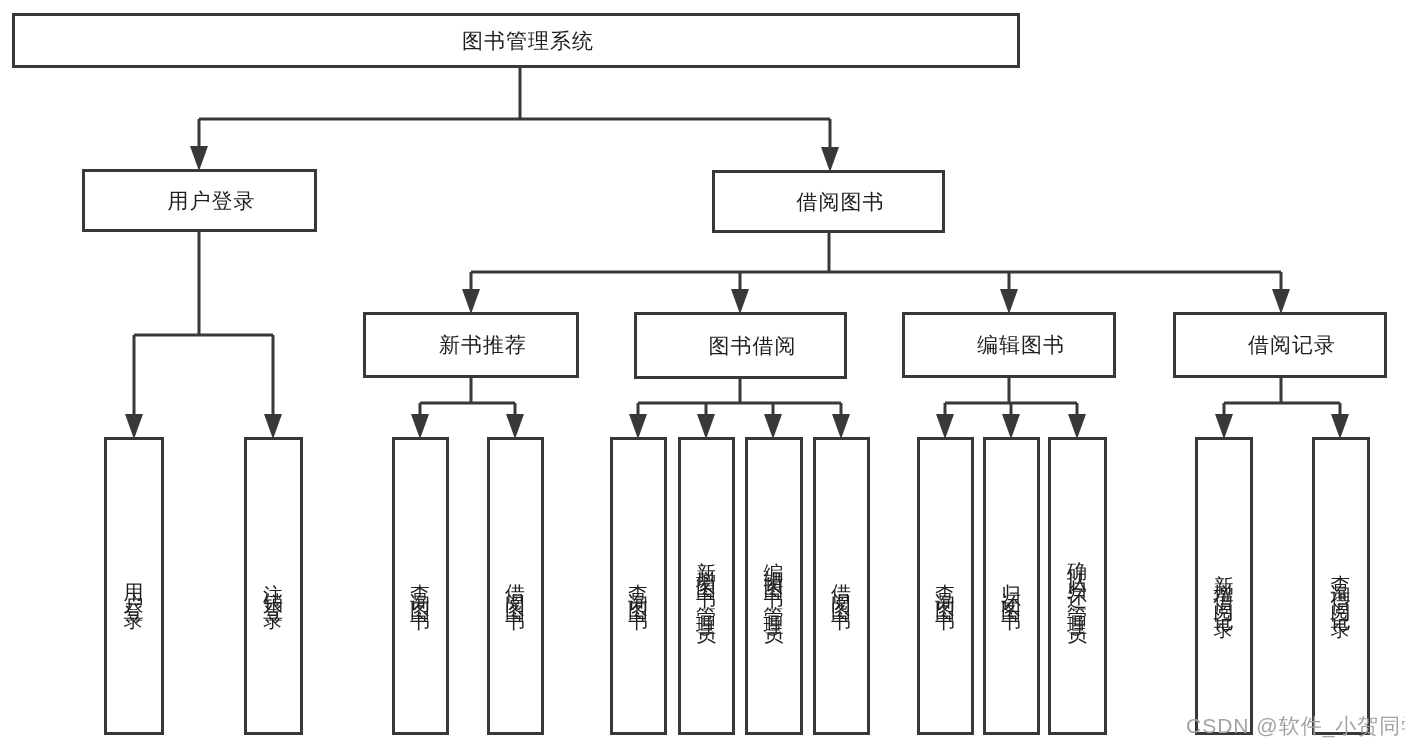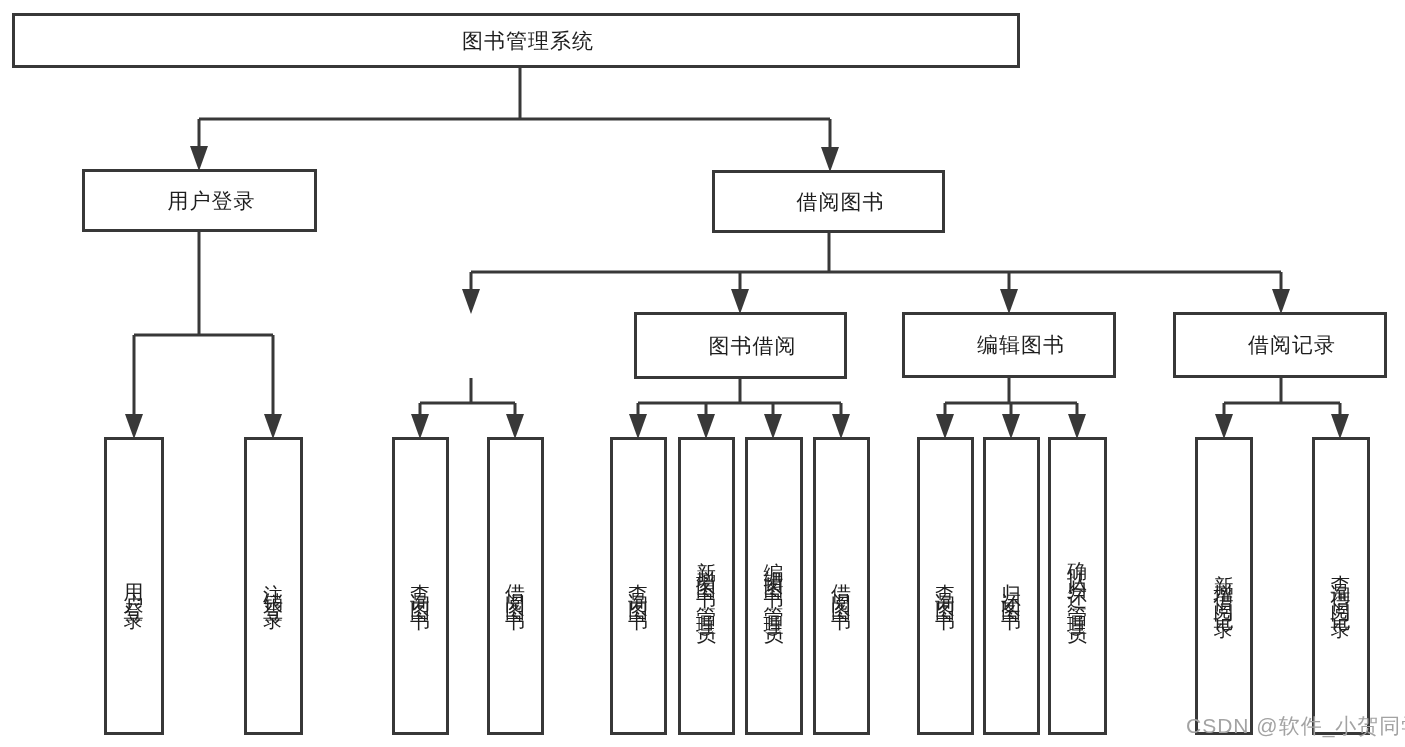--- a/index.html
+++ b/index.html
@@ -136,20 +136,23 @@
     <span>图书管理系统</span>
   </div>
 
   <div class="box l2a">
     <span>用户登录</span>
   </div>
   <div class="box l2b">
     <span>借阅图书</span>
   </div>
 
+  <div class="box l3a">
+    <span>新书推荐</span>
+  </div>
   <div class="box l3b">
     <span>图书借阅</span>
   </div>
   <div class="box l3c">
     <span>编辑图书</span>
   </div>
   <div class="box l3d">
     <span>借阅记录</span>
   </div>
 

